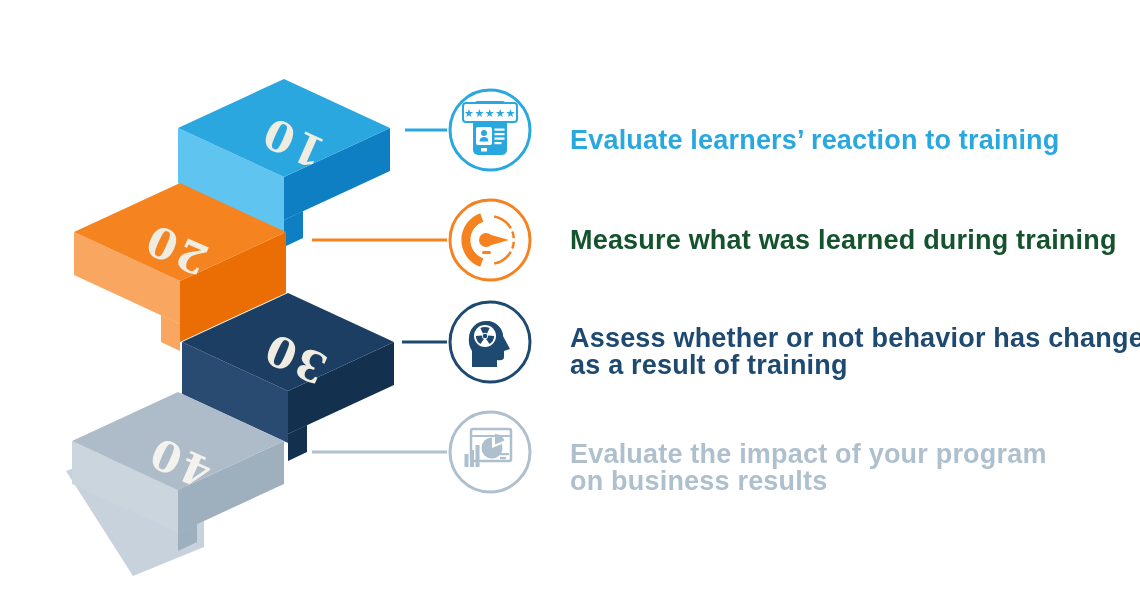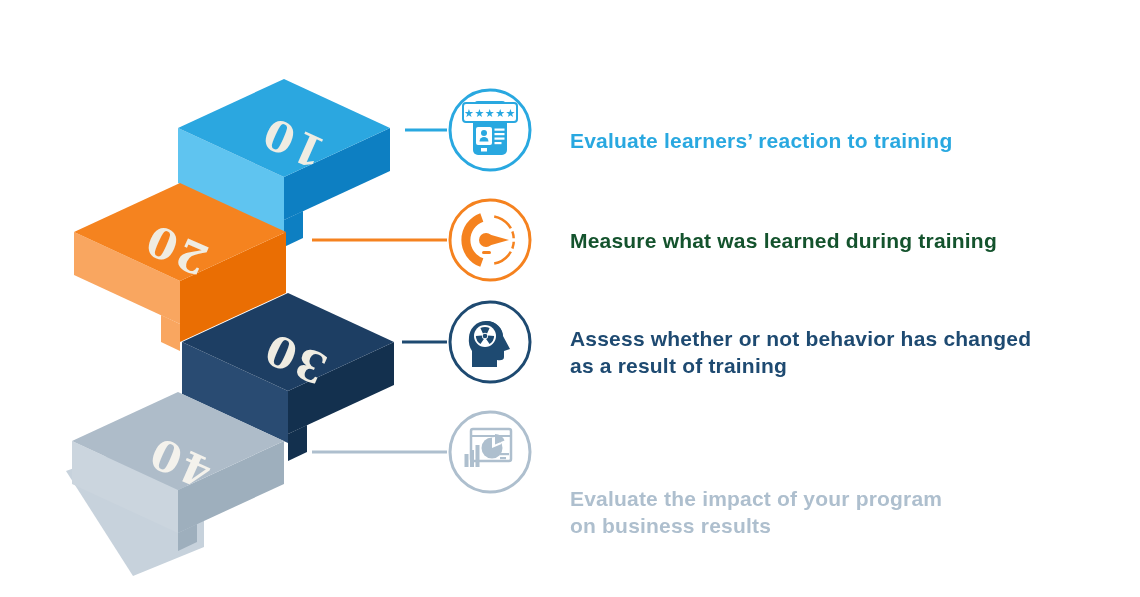--- a/index.html
+++ b/index.html
@@ -1,19 +1,19 @@
 <!DOCTYPE html>
 <html><head>
 <meta charset="utf-8">
 <style>
   html,body{margin:0;padding:0;background:#ffffff;}
   .stage{position:relative;width:1140px;height:597px;background:#fff;overflow:hidden;
          font-family:"Liberation Sans","DejaVu Sans",sans-serif;}
   .stage svg{position:absolute;left:0;top:0;}
-  .row-text{position:absolute;left:570px;font-weight:bold;font-size:21px;line-height:27px;
+  .row-text{position:absolute;left:570px;font-weight:bold;font-size:27px;line-height:27px;
             white-space:nowrap;letter-spacing:0.2px;}
   .step-num{font-family:"DejaVu Serif","Liberation Serif",serif;font-weight:bold;font-size:42px;
             letter-spacing:3px;}
 </style>
 </head>
 <body>
 
 <div class="stage">
 
 <svg width="1140" height="597" viewBox="0 0 1140 597">
@@ -116,18 +116,18 @@
     <div></div>
   </div>
   <div class="row-text" style="top: 227px; color: #14532d;">
     <div>Measure what was learned during training</div>
     <div></div>
   </div>
   <div class="row-text" style="top: 325px; color: rgb(30, 74, 113);">
     <div>Assess whether or not behavior has changed</div>
     <div>as a result of training</div>
   </div>
-  <div class="row-text" style="top: 441px; color: rgb(174, 191, 206); margin-top: 44px;">
+  <div class="row-text" style="top: 441px; color: rgb(174, 191, 206);">
     <div>Evaluate the impact of your program</div>
     <div>on business results</div>
   </div>
 
 </div>
 
 </body></html>

